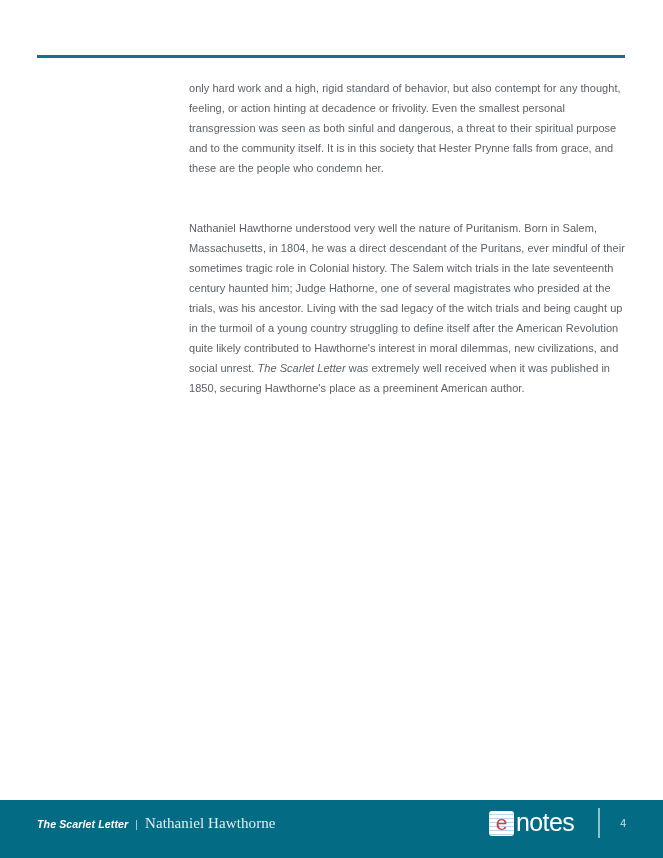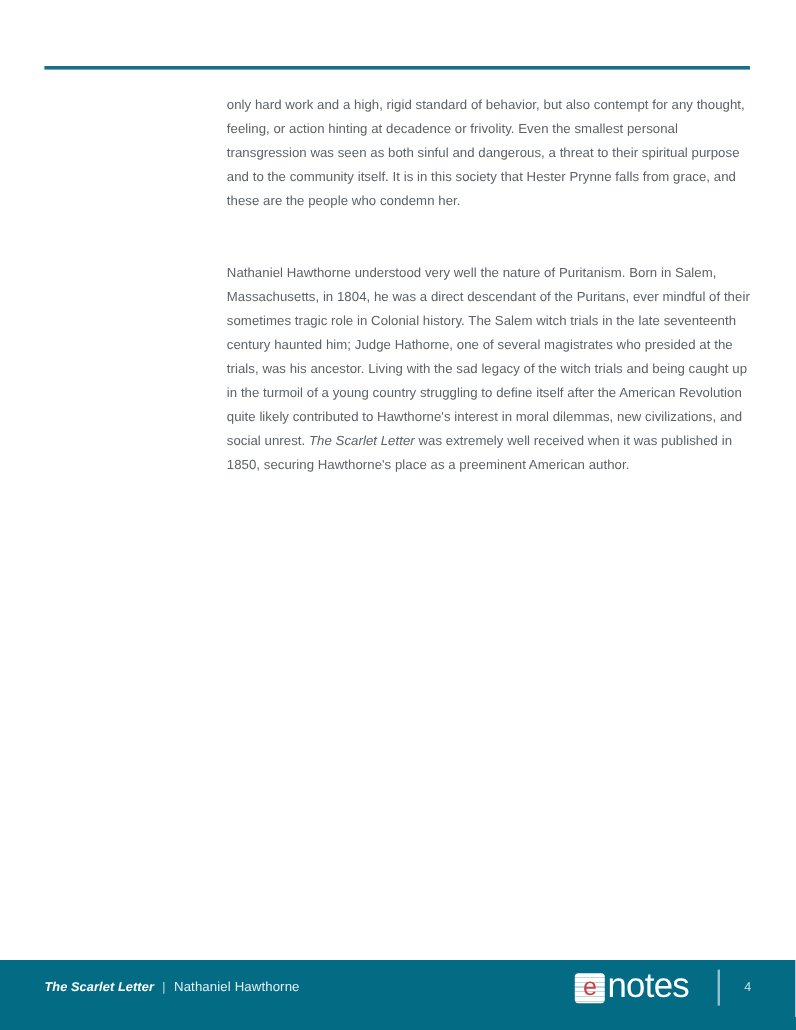--- a/index.html
+++ b/index.html
@@ -120,22 +120,23 @@
     font-style: italic;
     letter-spacing: 0.1px;
   }
   .footer-sep {
     color: #bcd9e2;
     font-size: 10.4px;
     margin: 0 7px;
   }
   .footer-author {
     color: #e4eff3;
-    font-size: 11px;
+    font-size: 15px;
     letter-spacing: 0.1px;
+    font-family: Liberation Serif, serif;
   }
 
   .footer-right {
     display: flex;
     align-items: center;
   }
 
   .logo {
     display: flex;
     align-items: center;
@@ -158,21 +159,21 @@
   .logo-e span {
     color: #d43f3a;
     font-size: 21px;
     font-weight: normal;
     line-height: 1;
     position: relative;
     top: -1px;
   }
   .logo-word {
     color: #ffffff;
-    font-size: 29px;
+    font-size: 25px;
     letter-spacing: -0.6px;
     margin-left: 2px;
     line-height: 1;
     position: relative;
     top: -1px;
   }
 
   .footer-divider {
     width: 2px;
     height: 30px;

